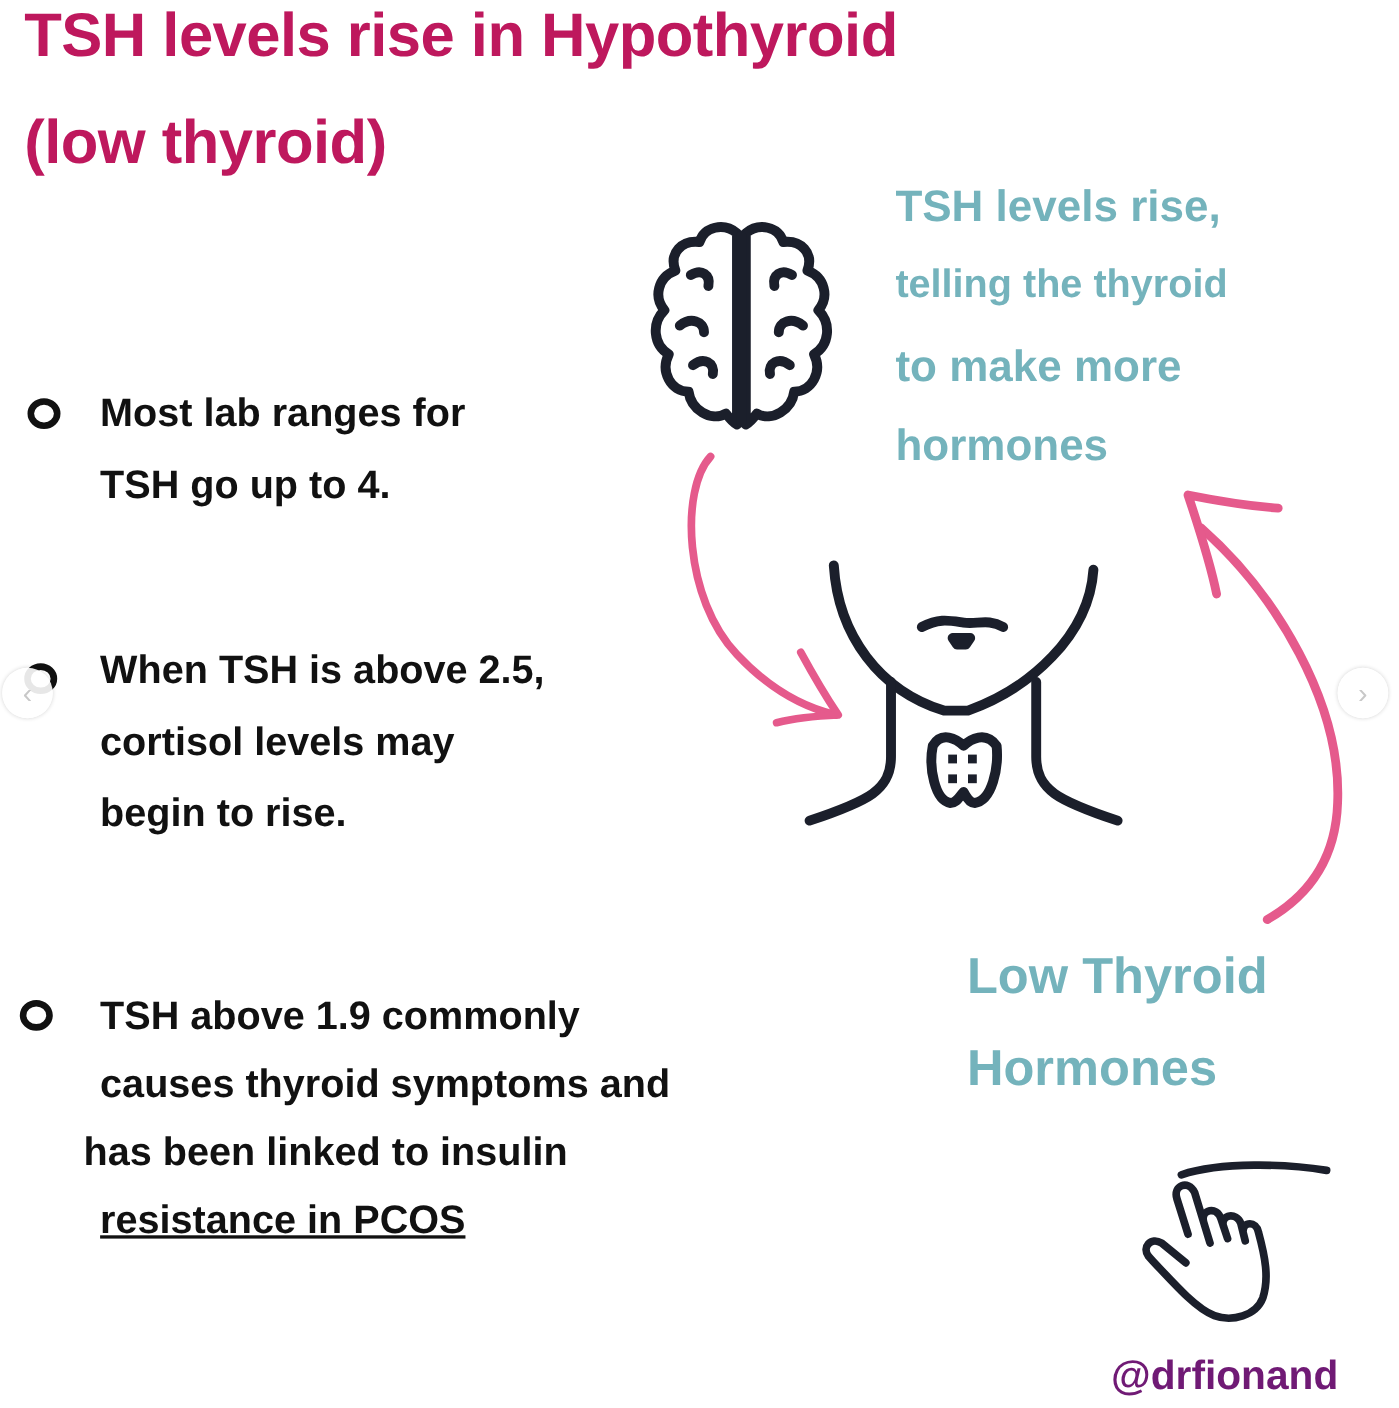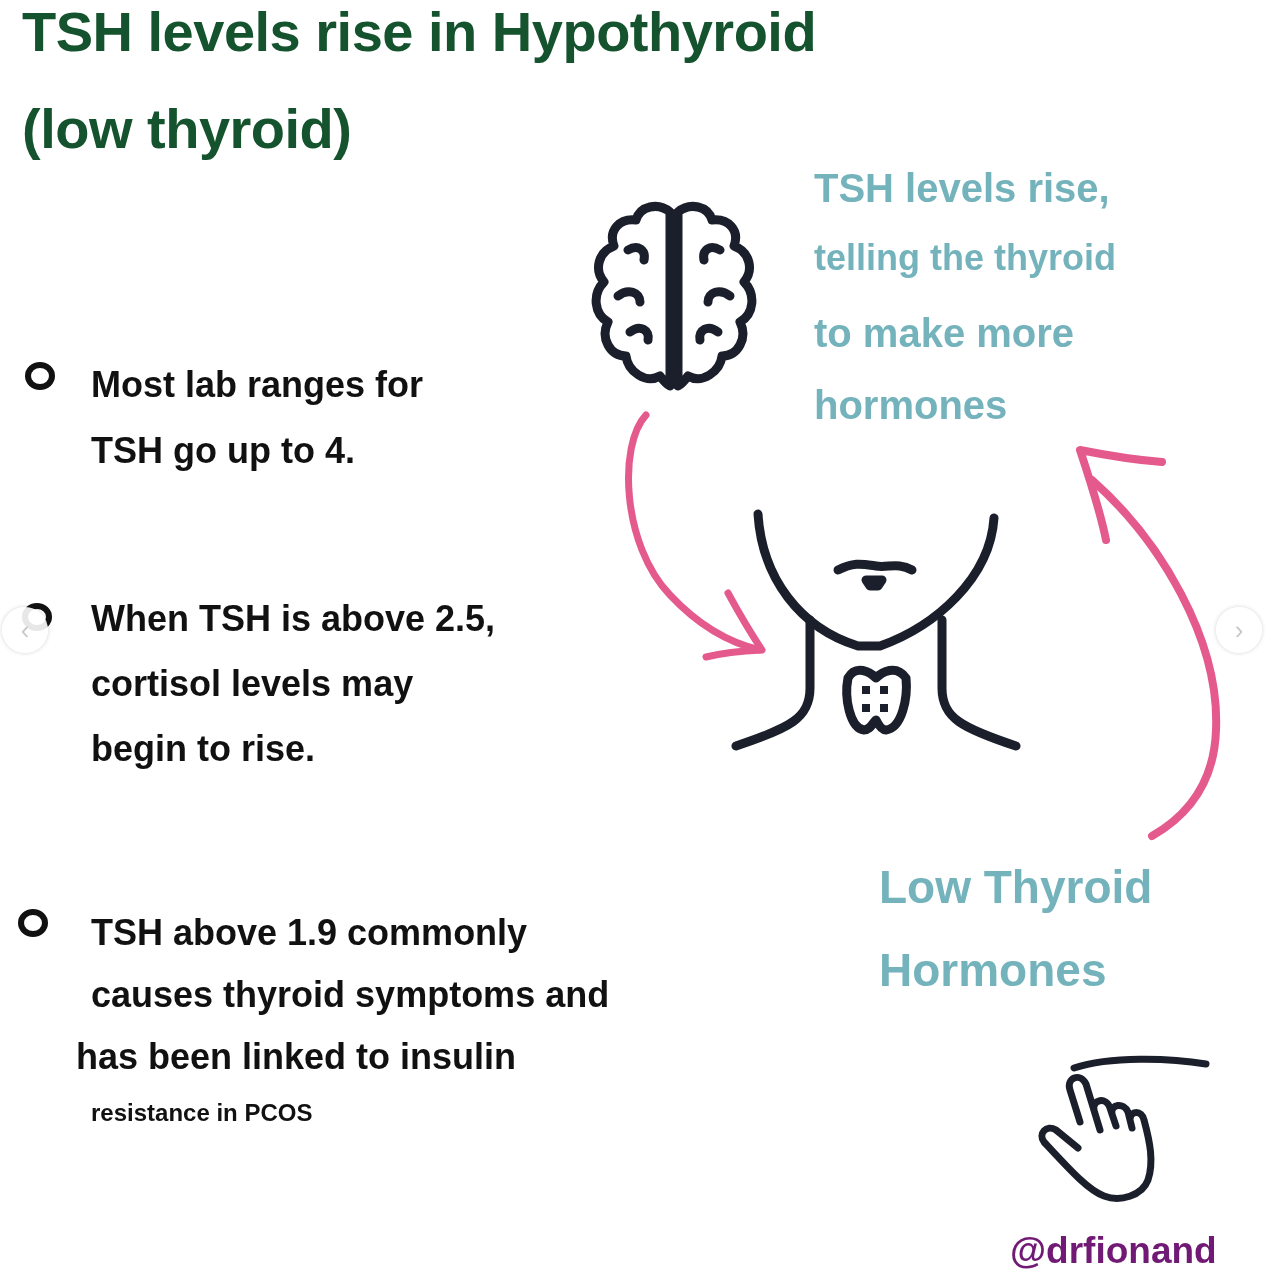--- a/index.html
+++ b/index.html
@@ -1,22 +1,22 @@
 <!DOCTYPE html>
 <html><head>
 <meta charset="utf-8">
 <style>
   html, body { margin:0; padding:0; background:#ffffff; }
   body { width:1272px; height:1280px; position:relative; overflow:hidden;
          font-family:"Liberation Sans", "DejaVu Sans", sans-serif; color:#111; }
-  .title { position:absolute; left:22px; font-weight:bold; font-size:56px; letter-spacing:-0.5px; color:#14532d; line-height:1; }
+  .title { position:absolute; left:22px; font-weight:bold; font-size:56px; letter-spacing:-0.5px; color:#be185d; line-height:1; }
   .t1 { top:4px; } .t2 { top:101px; }
   .bullet { position:absolute; }
   .bullet .dot { position:absolute; width:22px; height:22px; border:6px solid #111; border-radius:50%; box-sizing:border-box; width:30px; height:28px; }
-  .bullet .line { position:absolute; white-space:nowrap; font-weight:bold; font-size:36px; color:#111; line-height:1;margin-top:10px; }
+  .bullet .line { position:absolute; white-space:nowrap; font-weight:bold; font-size:36px; color:#111; line-height:1; }
   .teal { color:#74b3bc; font-weight:bold; position:absolute; white-space:nowrap; line-height:1; }
   .handle { color:#701a75; font-weight:bold; position:absolute; font-size:37px; }
   .nav { position:absolute; width:46px; height:46px; border-radius:50%; background:rgba(255,255,255,0.9); box-shadow:0 0 4px rgba(0,0,0,0.18); display:flex; align-items:center; justify-content:center; color:#c8c8c8; font-size:26px; }
   svg { position:absolute; overflow:visible; }
 </style>
 </head>
 <body>
 
 <div class="title t1">TSH levels rise in Hypothyroid</div>
 <div class="title t2">(low thyroid)</div>
@@ -32,21 +32,21 @@
   <div class="line" style="left:91px;top:591px;font-weight:bold;font-size:36px;position:absolute;white-space:nowrap;">When TSH is above 2.5,</div>
   <div class="line" style="left:91px;top:656px;font-weight:bold;font-size:36px;position:absolute;white-space:nowrap;text-align:center;">cortisol levels may</div>
   <div class="line" style="left:91px;top:721px;font-weight:bold;font-size:36px;position:absolute;white-space:nowrap;">begin to rise.</div>
 </div>
 
 <div class="bullet" style="left:0;top:0;">
   <div class="dot" style="left:18px;top:909px;"></div>
   <div class="line" style="left:91px;top:905px;font-weight:bold;font-size:36px;position:absolute;white-space:nowrap;">TSH above 1.9 commonly</div>
   <div class="line" style="left:91px;top:967px;font-weight:bold;font-size:36px;position:absolute;white-space:nowrap;">causes thyroid symptoms and</div>
   <div class="line" style="left:76px;top:1029px;font-weight:bold;font-size:36px;position:absolute;white-space:nowrap;">has been linked to insulin</div>
-  <div class="line" style="left:91px;top:1091px;font-weight:bold;font-size:24px;position:absolute;white-space:nowrap;">resistance in PCOS</div>
+  <div class="line" style="left:91px;top:1091px;font-weight:bold;font-size:36px;position:absolute;white-space:nowrap;text-decoration:underline;">resistance in PCOS</div>
 </div>
 
 <div class="teal" style="left:814px;top:168px;font-size:40px;">TSH levels rise,</div>
 <div class="teal" style="left:814px;top:240px;font-size:36px;">telling the thyroid</div>
 <div class="teal" style="left:814px;top:313px;font-size:40px;">to make more</div>
 <div class="teal" style="left:814px;top:385px;font-size:40px;">hormones</div>
 
 <div class="teal" style="left:879px;top:864px;font-size:46px;">Low Thyroid</div>
 <div class="teal" style="left:879px;top:947px;font-size:46px;">Hormones</div>
 

